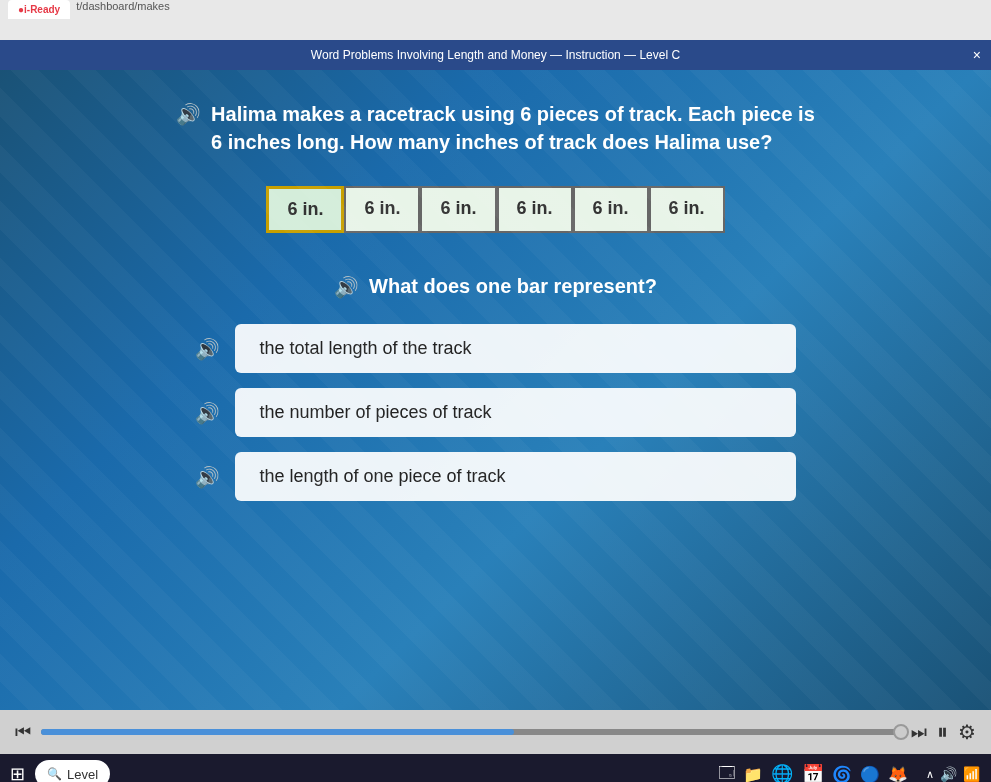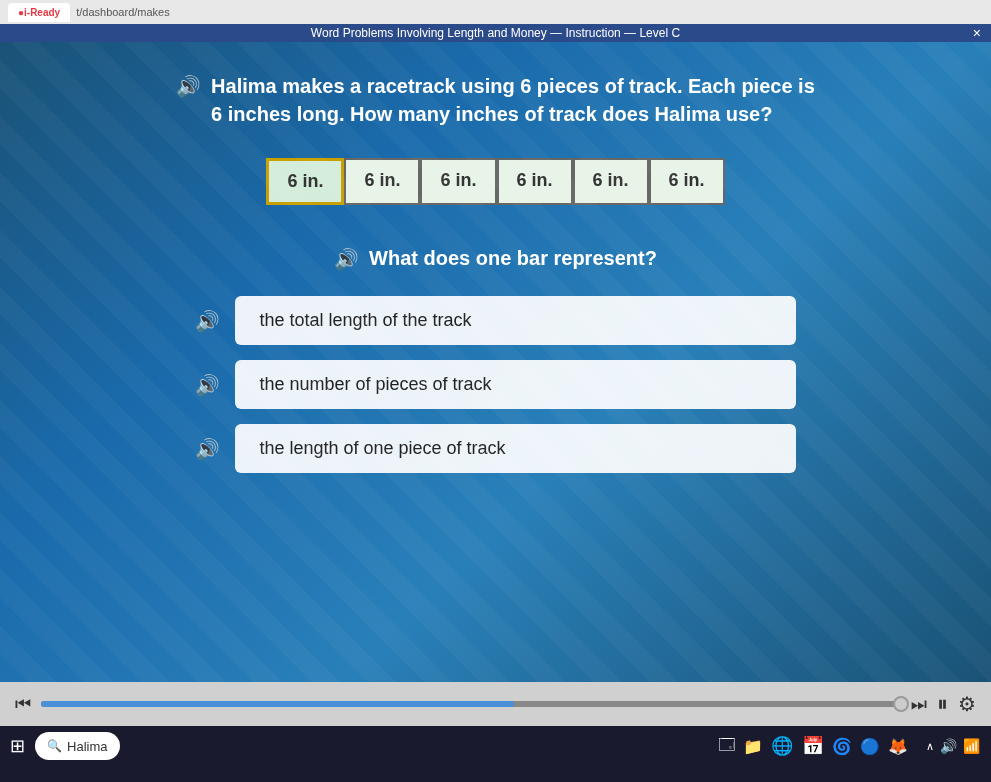--- a/index.html
+++ b/index.html
@@ -8,23 +8,23 @@
       height: 782px;
       overflow: hidden;
       font-family: Arial, sans-serif;
       background: #1a1a2e;
       position: relative;
     }
 
     
     .browser-bar {
       background: #e8e8e8;
-      height: 24px;
-      display: flex;
-      align-items: center;
+      height: 40px;
+      display: flex;
+      align-items: flex-start;
       padding: 0 8px;
       gap: 6px;
     }
     .browser-tab {
       background: white;
       border-radius: 4px 4px 0 0;
       padding: 4px 10px;
       font-size: 11px;
       display: flex;
       align-items: center;
@@ -32,21 +32,21 @@
     }
     .iready-logo {
       color: #e63946;
       font-weight: bold;
       font-size: 10px;
     }
 
     
     .header-bar {
       background: #2a4a8a;
-      height: 18px;
+      height: 30px;
       display: flex;
       align-items: center;
       justify-content: center;
       position: relative;
     }
     .header-title {
       color: white;
       font-size: 12px;
     }
     .close-btn {
@@ -329,21 +329,21 @@
   </div>
   <span class="player-skip-forward">⏭</span>
   <span class="player-pause">⏸</span>
   <span class="player-settings">⚙</span>
 </div>
 
 <div class="taskbar">
   <span class="taskbar-start" style="color:white; font-size:18px;">⊞</span>
   <div class="taskbar-search">
     <span style="font-size:12px;">🔍</span>
-    <span style="font-size:13px; color:#333;">Halima</span>
+    <span style="font-size:13px; color:#333;">Level</span>
   </div>
   <div class="taskbar-icons">
     <span class="taskbar-icon" style="color:white;">🗔</span>
     <span class="taskbar-icon">📁</span>
     <span class="taskbar-icon" style="color:#0078d4; font-size:18px;">🌐</span>
     <span class="taskbar-icon" style="font-size:18px;">📅</span>
     <span class="taskbar-icon">🌀</span>
     <span class="taskbar-icon">🔵</span>
     <span class="taskbar-icon">🦊</span>
   </div>

